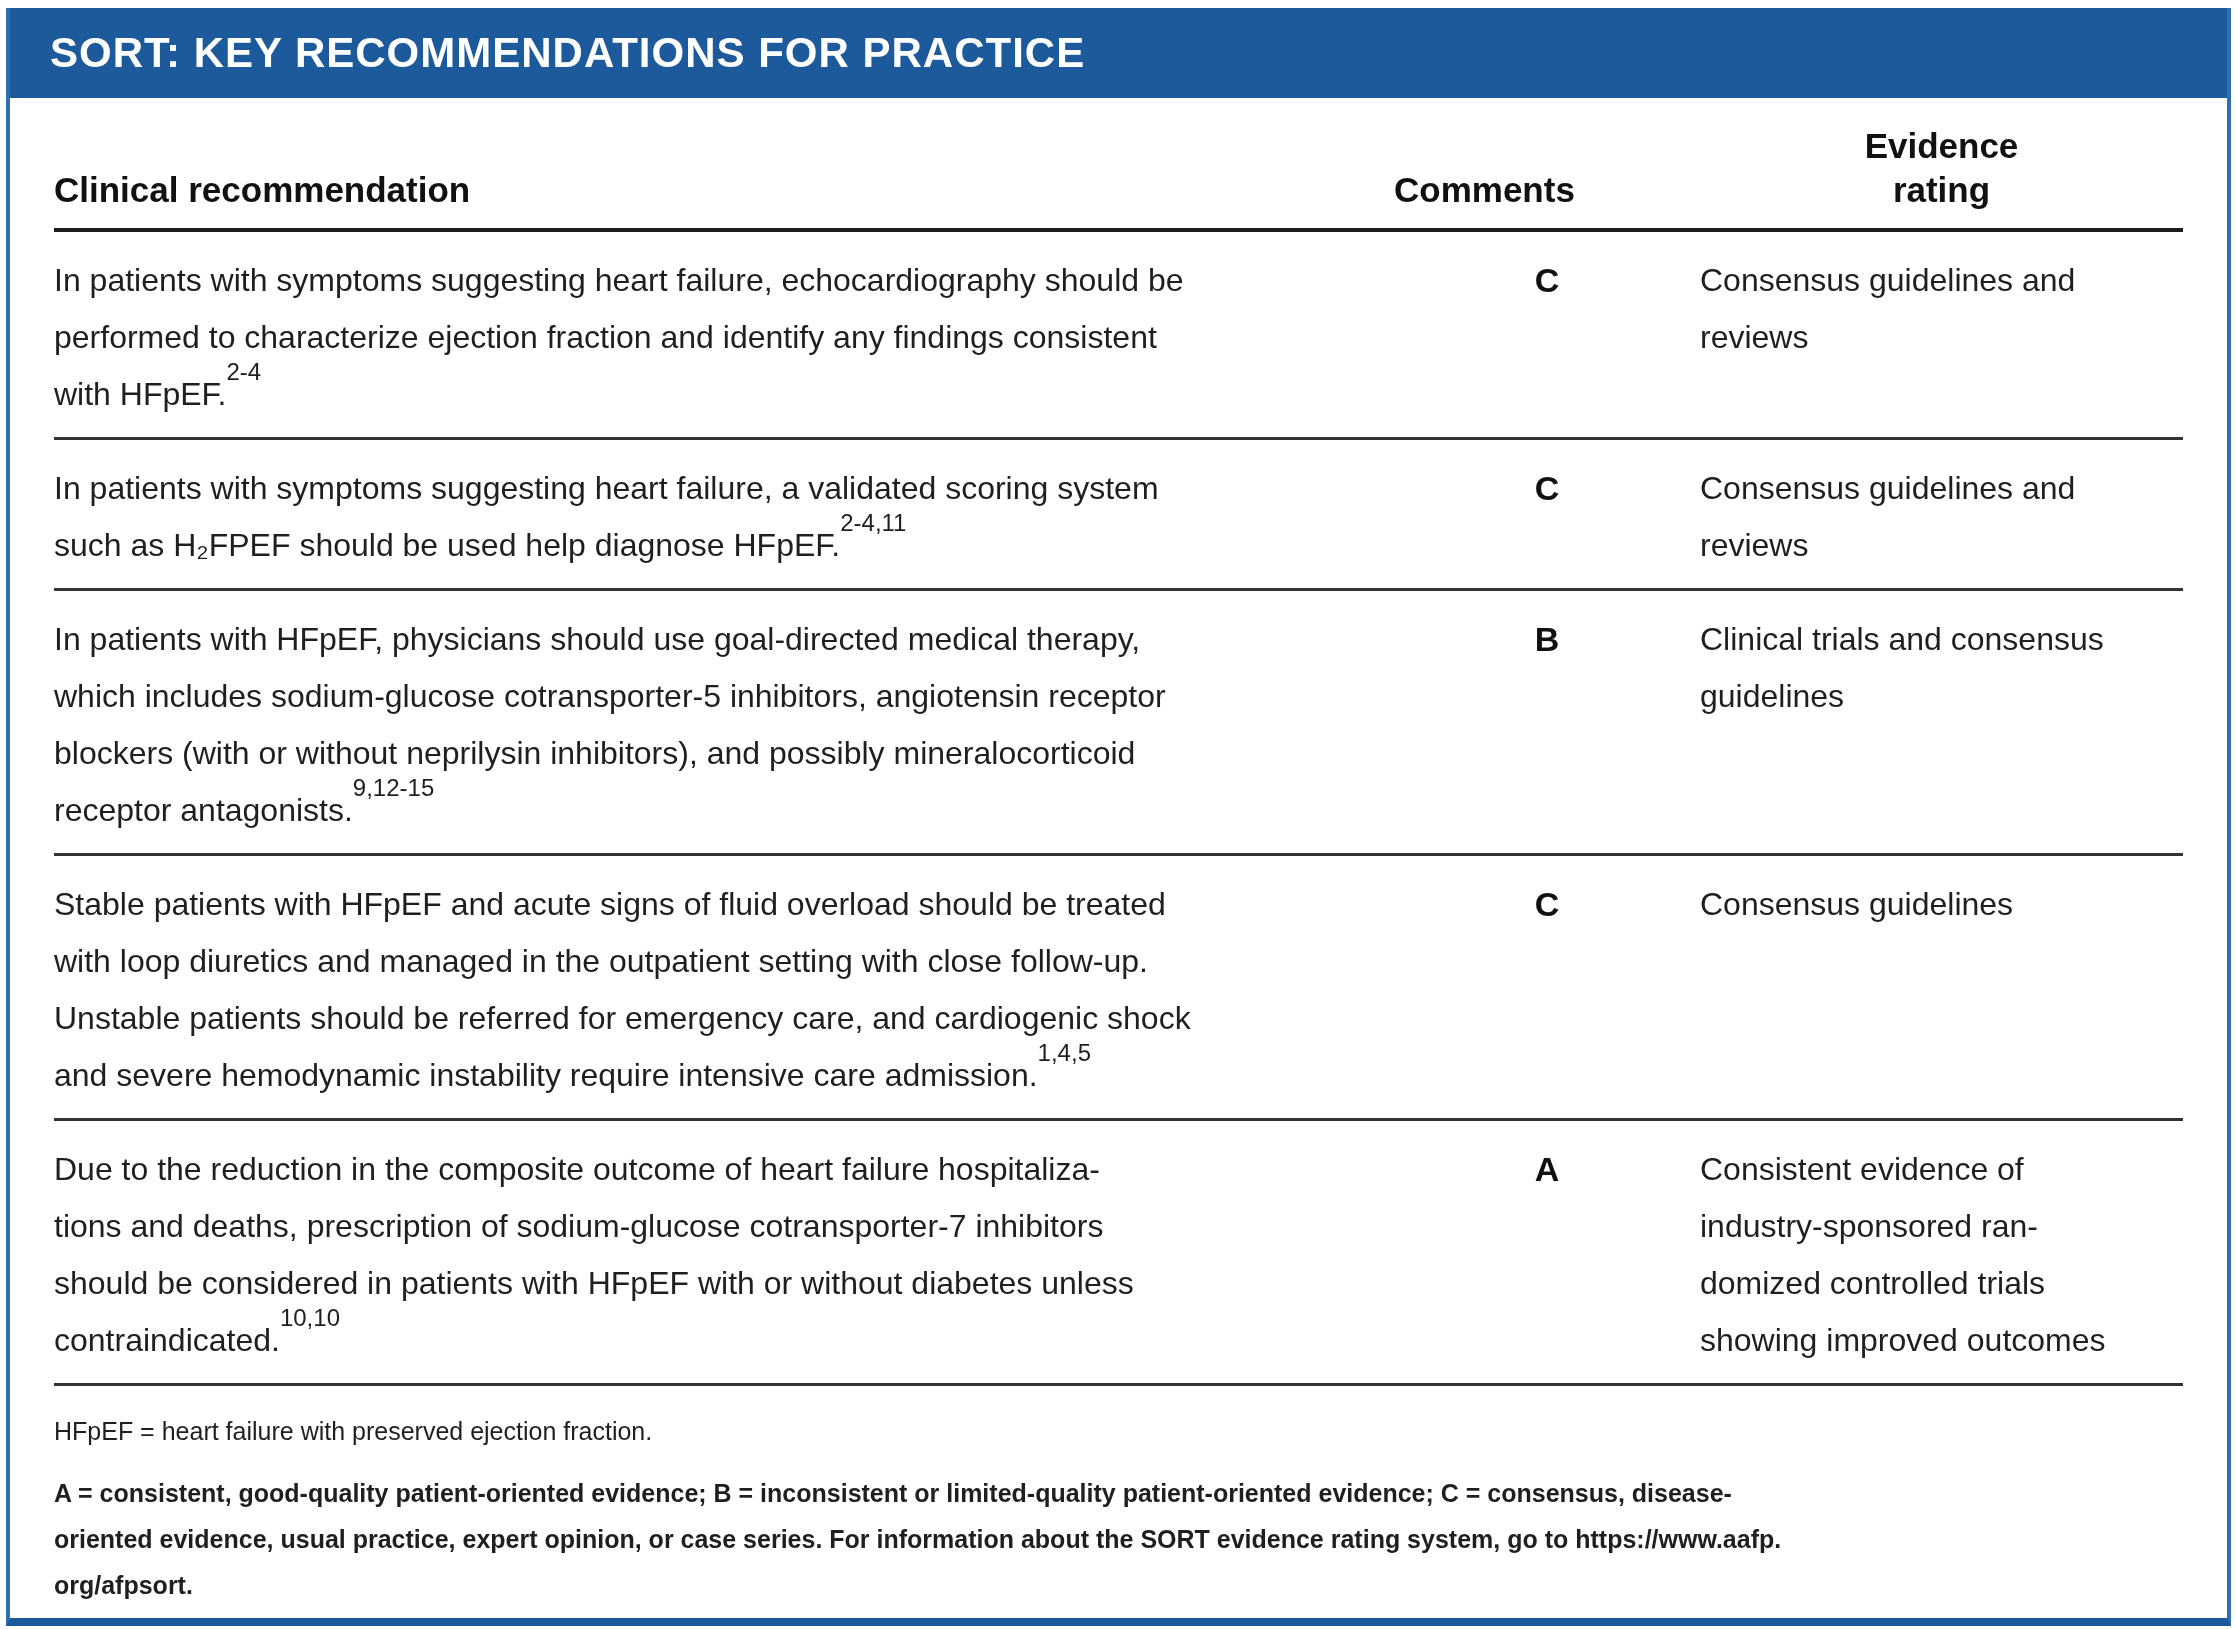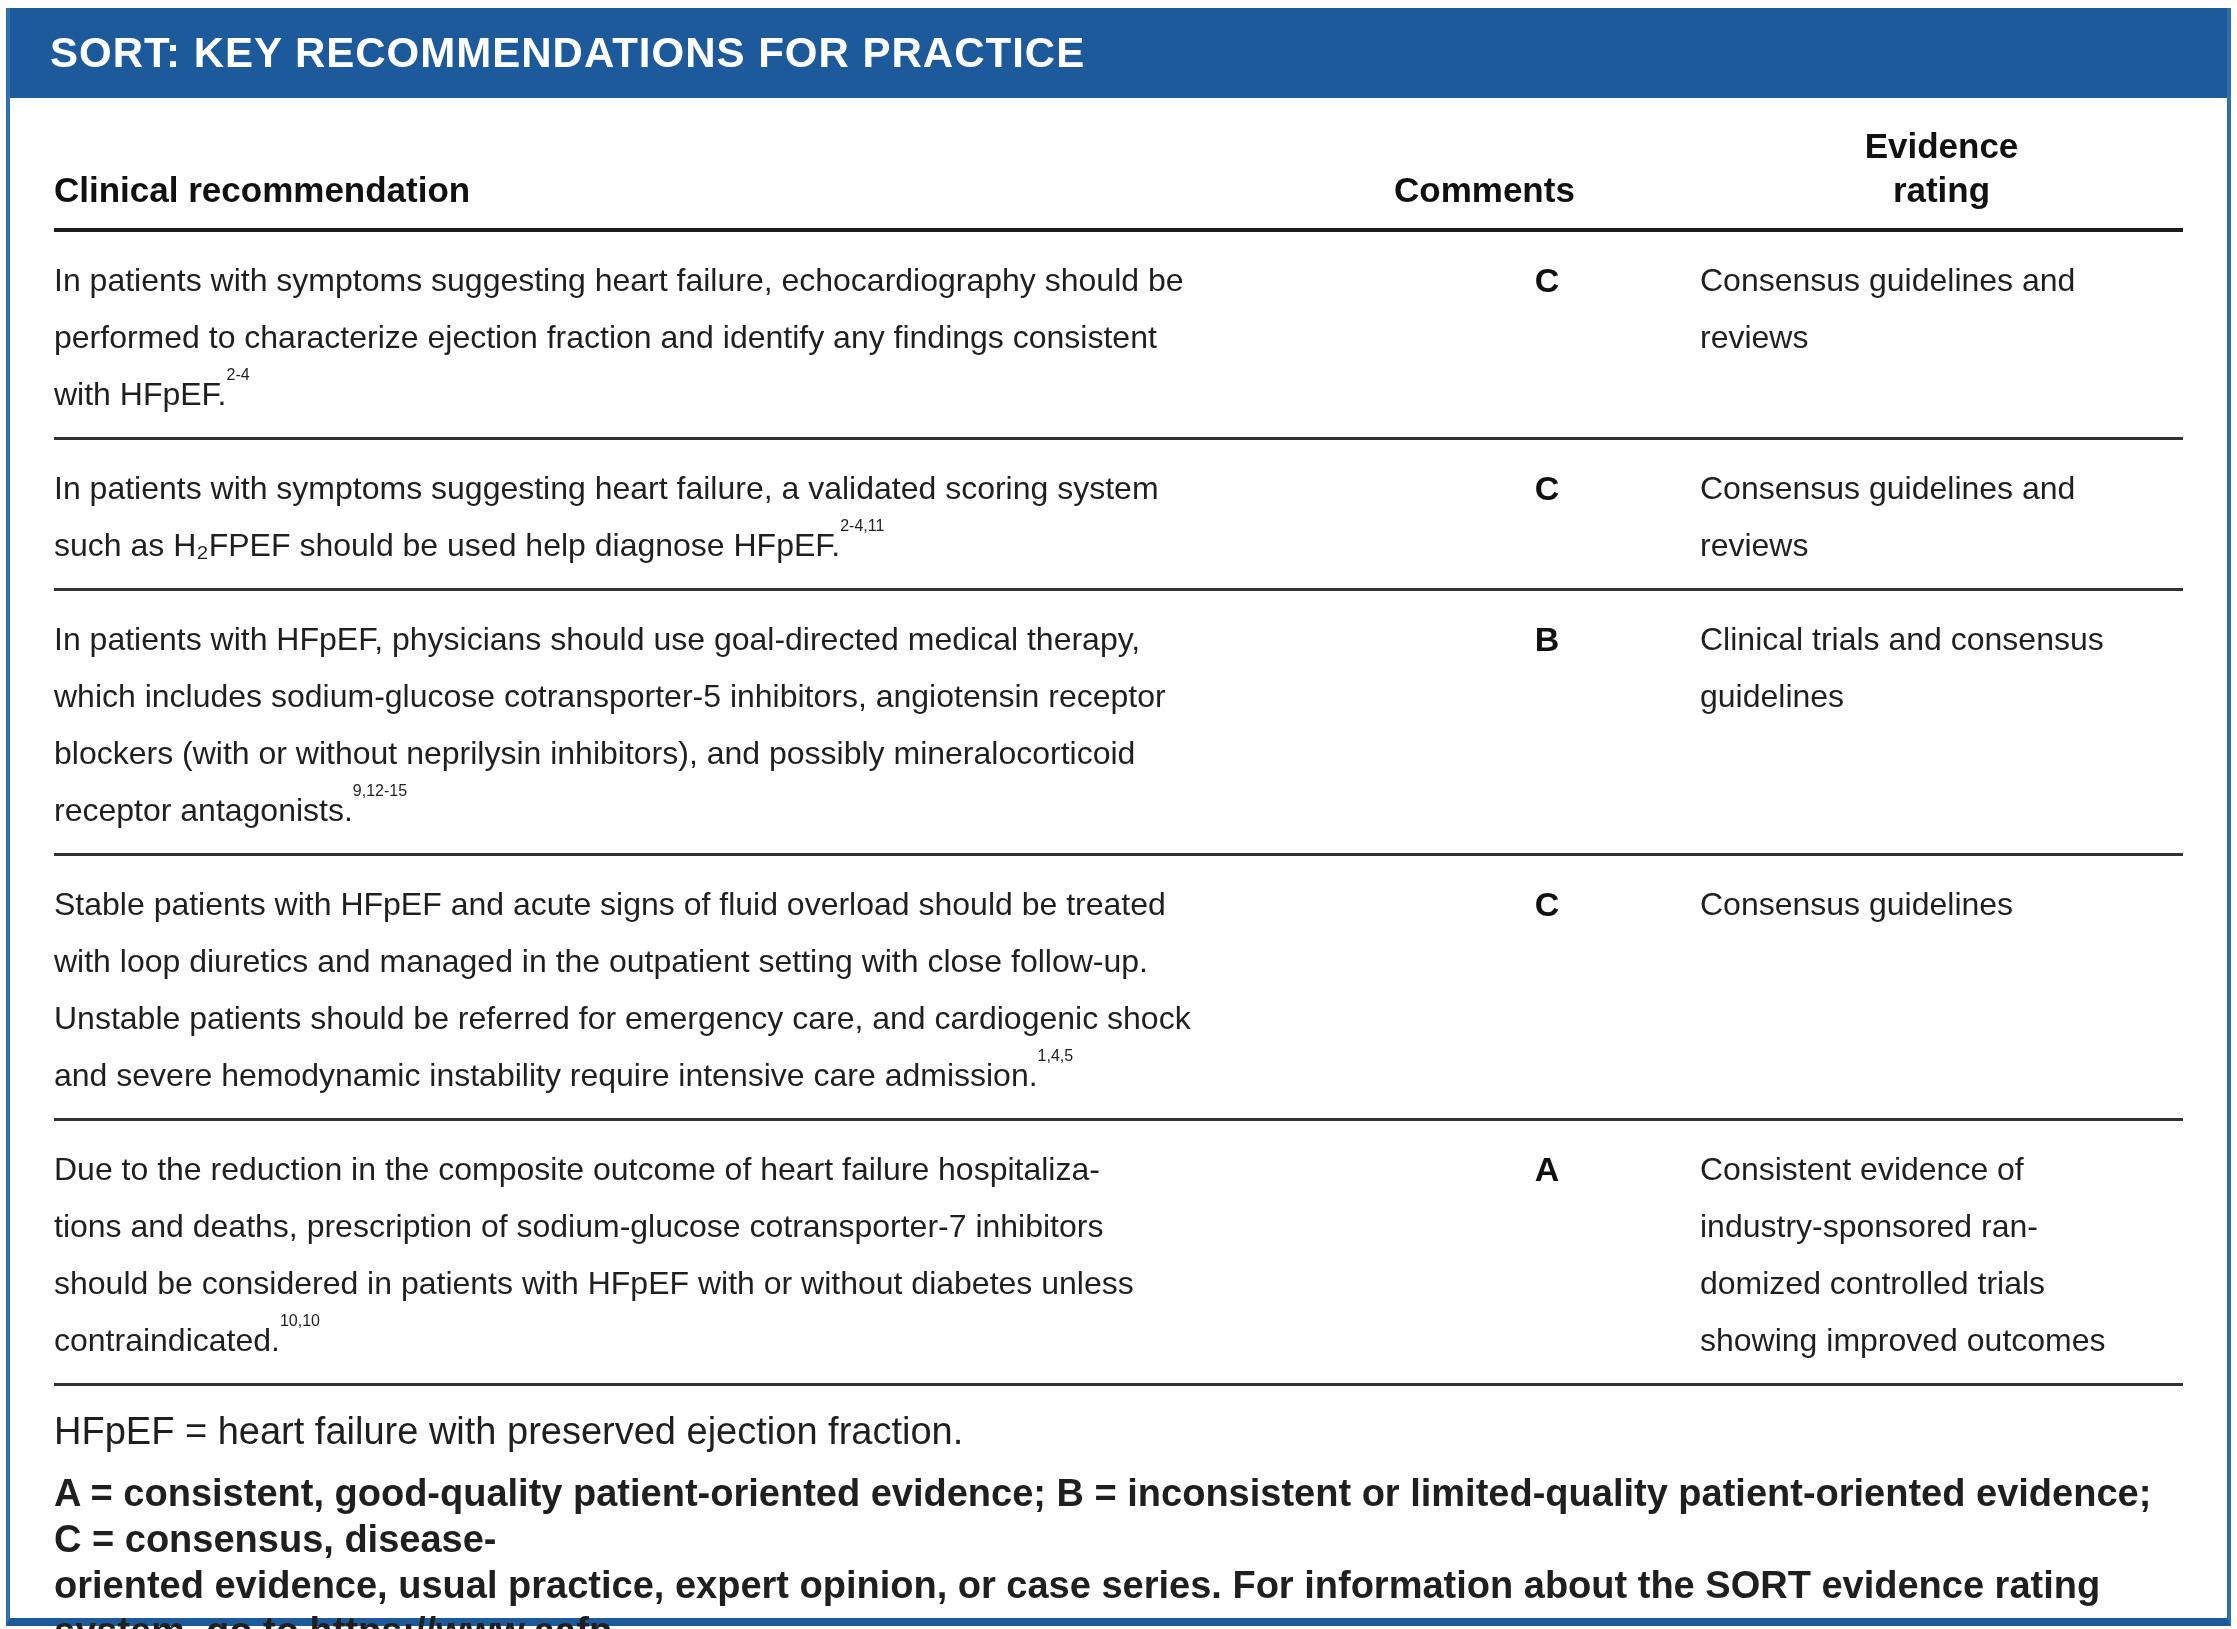--- a/index.html
+++ b/index.html
@@ -40,29 +40,29 @@
 
   .heavy-rule { border-top: 4px solid #1c1c1c; }
 
   .row { padding: 20px 0 14px; border-bottom: 3px solid #333333; }
 
   .rec, .comments {
     font-size: 32px; line-height: 57px; white-space: pre-line; color: #1f1f1f;
   }
   .rec { padding-right: 30px; }
   sup.ref {
-    font-size: 16px; line-height: 0; position: relative; top: -13px; white-space: normal;
+    font-size: 24px; line-height: 0; position: relative; top: -13px; white-space: normal;
   }
   .rating {
     text-align: center; font-weight: bold; font-size: 34px; line-height: 57px; color: #111;
   }
 
   .footnotes { padding-top: 22px; }
   .fn {
-    font-size: 38px; line-height: 46px; white-space: pre-line; color: #1f1f1f;
+    font-size: 25px; line-height: 46px; white-space: pre-line; color: #1f1f1f;
   }
   .fn + .fn { margin-top: 16px; font-weight: bold; }
 </style>
 </head>
 <body>
 
 <div class="page">
   <div class="table-frame">
 
     <div class="title-bar">

